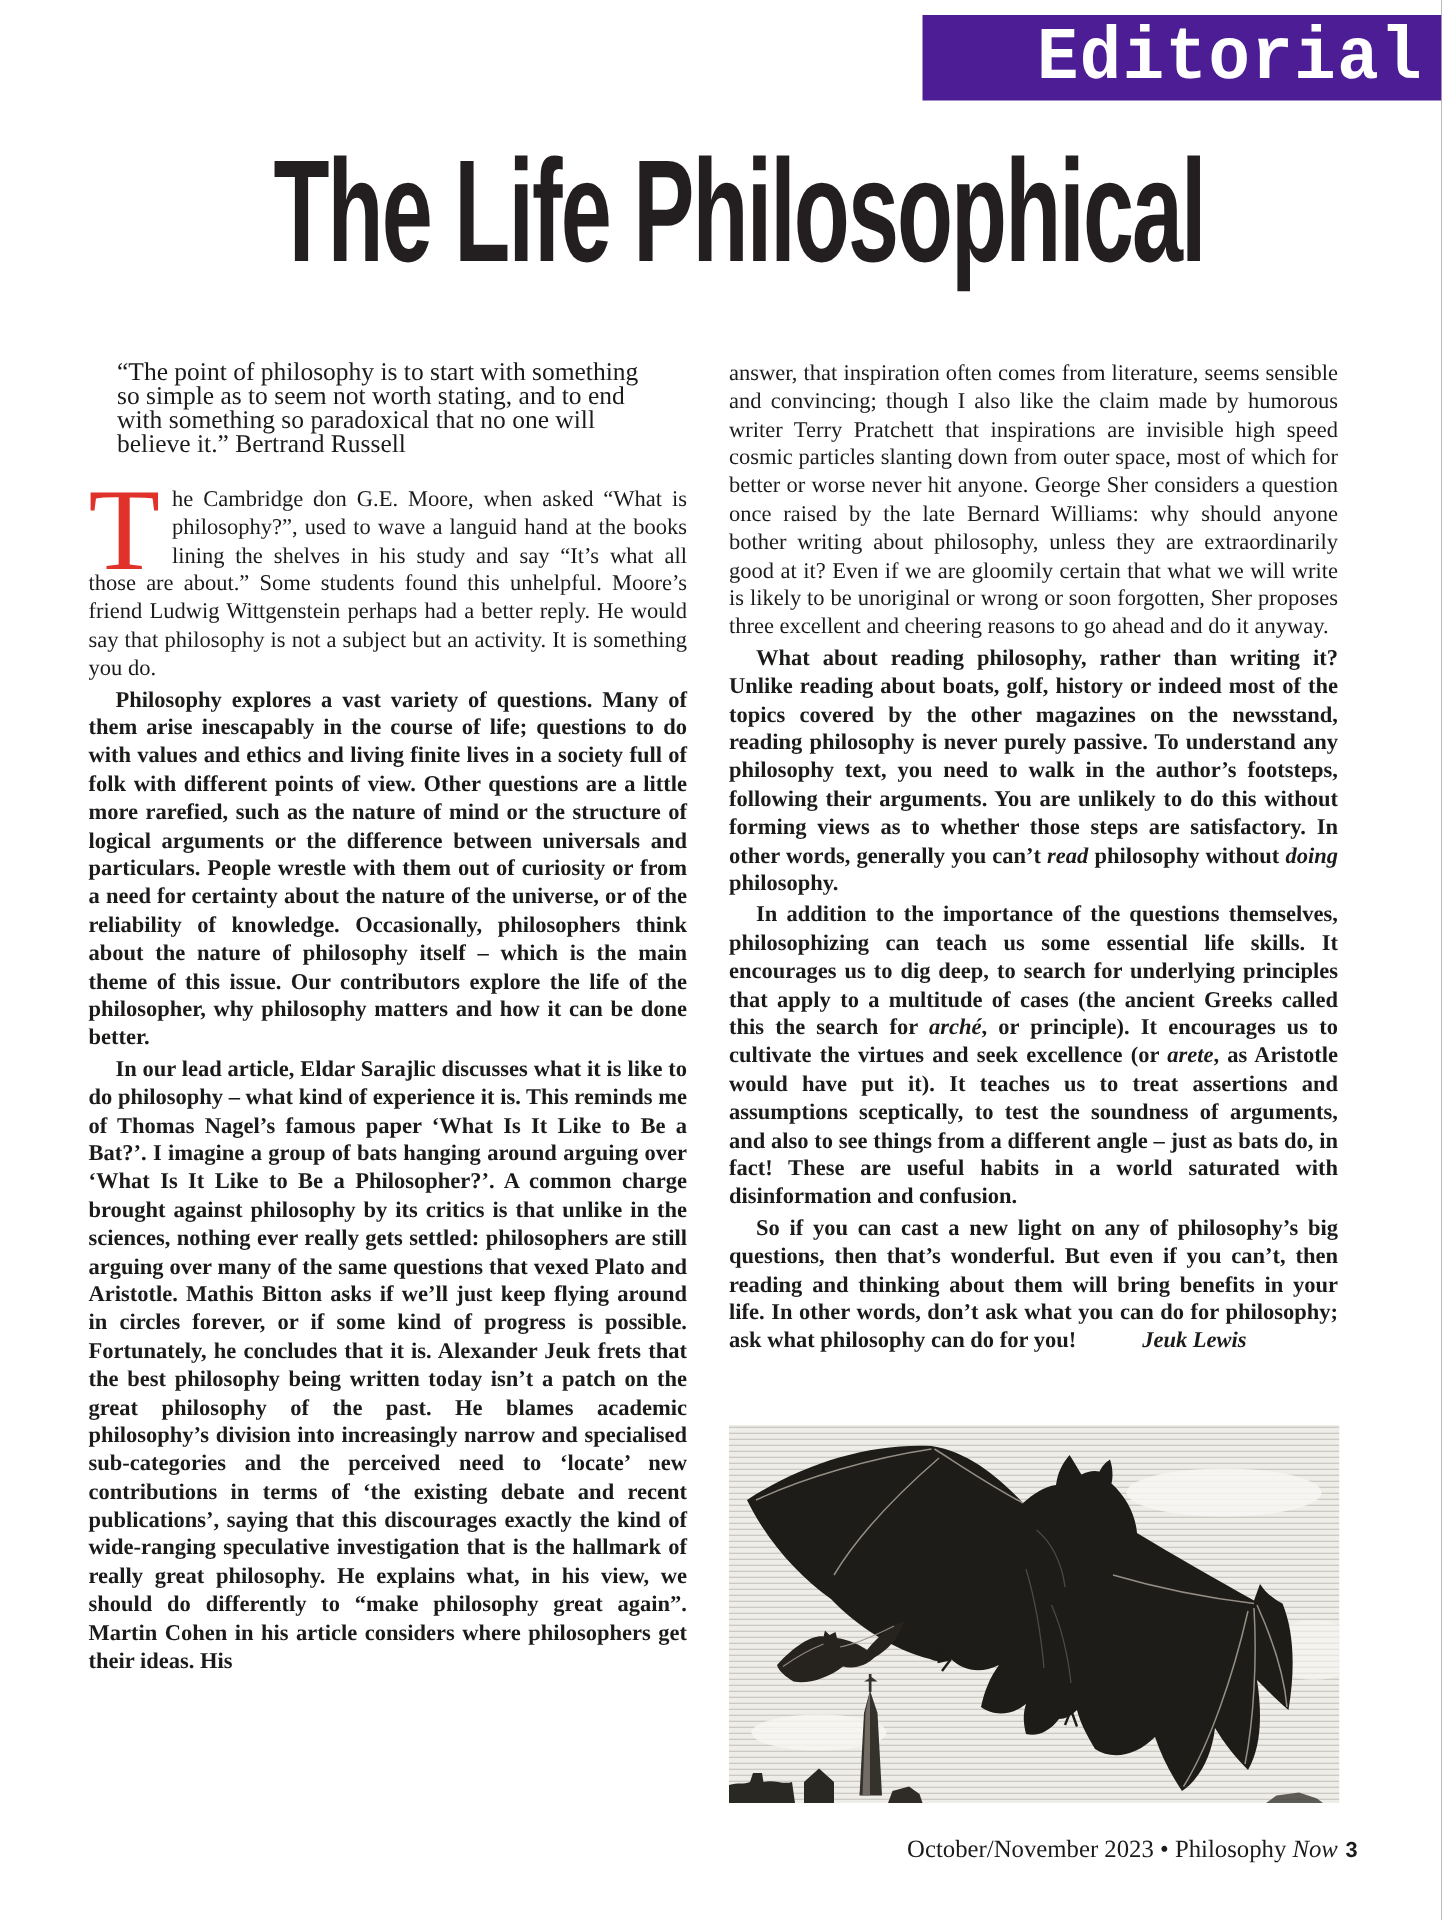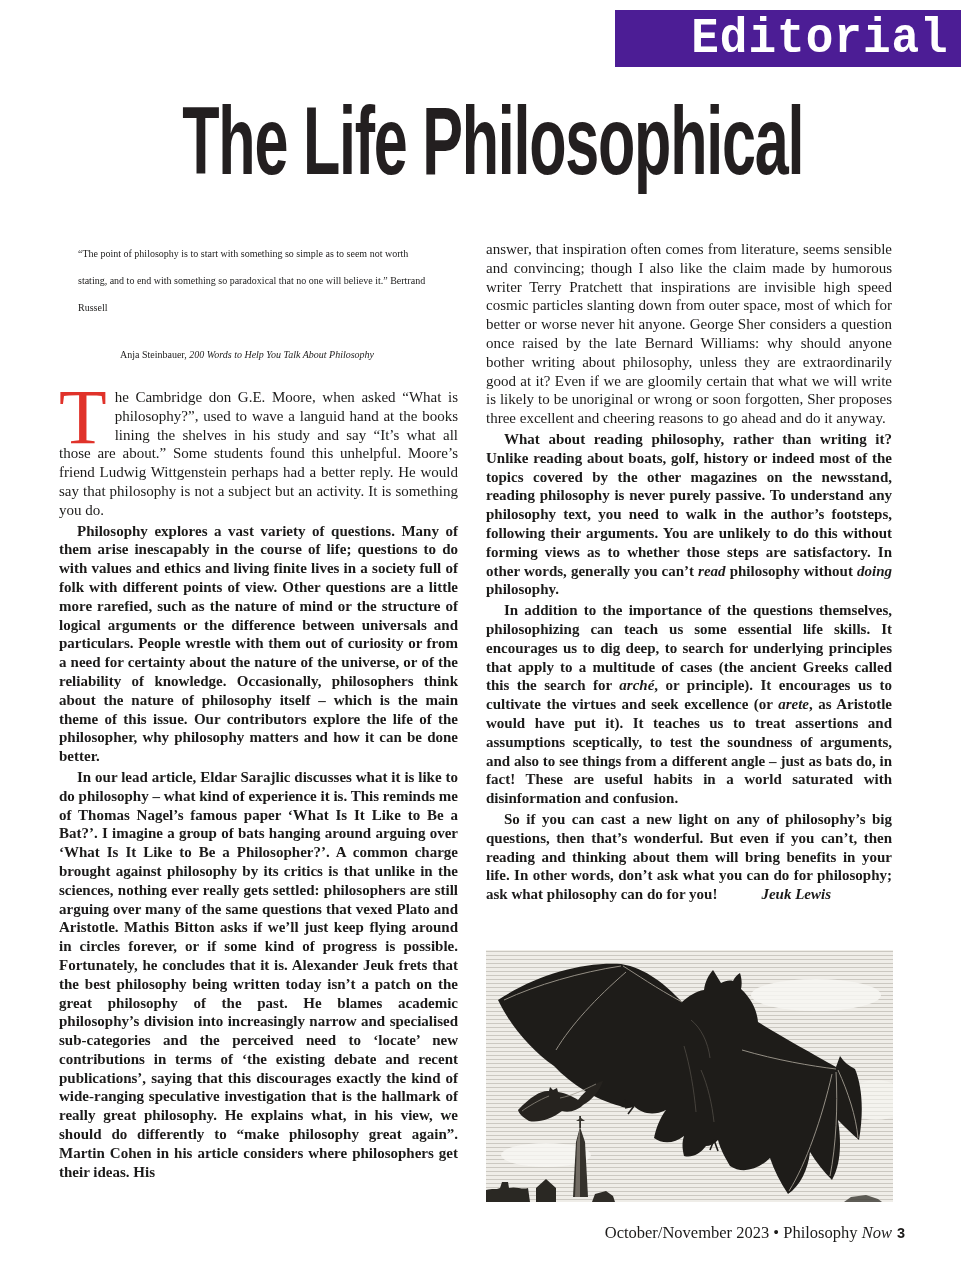--- a/index.html
+++ b/index.html
@@ -28,21 +28,21 @@
     font-family:"Liberation Sans", sans-serif;
     font-weight:bold;font-size:97px;line-height:1;color:#231f20;
     letter-spacing:-2px;white-space:nowrap;
     transform:scaleX(0.63);transform-origin:50% 50%;
   }
   .col{position:absolute;text-align:justify;font-size:15px;line-height:18.8px;}
   .col1{left:57px;top:240px;width:403px;}
   .col2{left:484px;top:238px;width:410px;}
   .epigraph{
     width:352px;margin:0 0 20px 21px;
-    font-size:10px;line-height:27px;text-align:left;
+    font-size:17px;line-height:16px;text-align:left;
   }
   .epigraph .attribution{display:block;padding-left:42px;}
   .para{margin:2px;}
   .para.indent{text-indent:18px;font-weight:bold;}
   .dropcap{
     float:left;
     font-family:"Liberation Serif", serif;
     color:#e0322a;
     font-size:78px;line-height:54px;height:54px;
     margin:2px 8px 0 0;
@@ -71,21 +71,20 @@
 
   <div class="title-wrap">
     <span class="page-title">The Life Philosophical</span>
   </div>
 
   <div class="col col1">
     <div class="epigraph">
       <span>“The point of philosophy is to start with something so simple as to seem not worth stating, and to end with something so paradoxical that no one will believe it.” Bertrand Russell</span>
     </div>
     <div class="epigraph">
-      <span class="attribution"><span>Anja Steinbauer, </span><em>200 Words to Help You Talk About Philosophy</em></span>
     </div>
     <div>
         <p class="para"><span class="dropcap">T</span><span>he Cambridge don G.E. Moore, when asked “What is philosophy?”, used to wave a languid hand at the books lining the shelves in his study and say “It’s what all those are about.” Some students found this unhelpful. Moore’s friend Ludwig Wittgenstein perhaps had a better reply. He would say that philosophy is not a subject but an activity. It is something you do.</span></p>
         <p class="para indent"><span>Philosophy explores a vast variety of questions. Many of them arise inescapably in the course of life; questions to do with values and ethics and living finite lives in a society full of folk with different points of view. Other questions are a little more rarefied, such as the nature of mind or the structure of logical arguments or the difference between universals and particulars. People wrestle with them out of curiosity or from a need for certainty about the nature of the universe, or of the reliability of knowledge. Occasionally, philosophers think about the nature of philosophy itself – which is the main theme of this issue. Our contributors explore the life of the philosopher, why philosophy matters and how it can be done better.</span></p>
         <p class="para indent"><span>In our lead article, Eldar Sarajlic discusses what it is like to do philosophy – what kind of experience it is. This reminds me of Thomas Nagel’s famous paper ‘What Is It Like to Be a Bat?’. I imagine a group of bats hanging around arguing over ‘What Is It Like to Be a Philosopher?’. A common charge brought against philosophy by its critics is that unlike in the sciences, nothing ever really gets settled: philosophers are still arguing over many of the same questions that vexed Plato and Aristotle. Mathis Bitton asks if we’ll just keep flying around in circles forever, or if some kind of progress is possible. Fortunately, he concludes that it is. Alexander Jeuk frets that the best philosophy being written today isn’t a patch on the great philosophy of the past. He blames academic philosophy’s division into increasingly narrow and specialised sub-categories and the perceived need to ‘locate’ new contributions in terms of ‘the existing debate and recent publications’, saying that this discourages exactly the kind of wide-ranging speculative investigation that is the hallmark of really great philosophy. He explains what, in his view, we should do differently to “make philosophy great again”. Martin Cohen in his article considers where philosophers get their ideas. His</span></p>
       </div>
   </div>
 
   <div class="col col2">
     <div>

